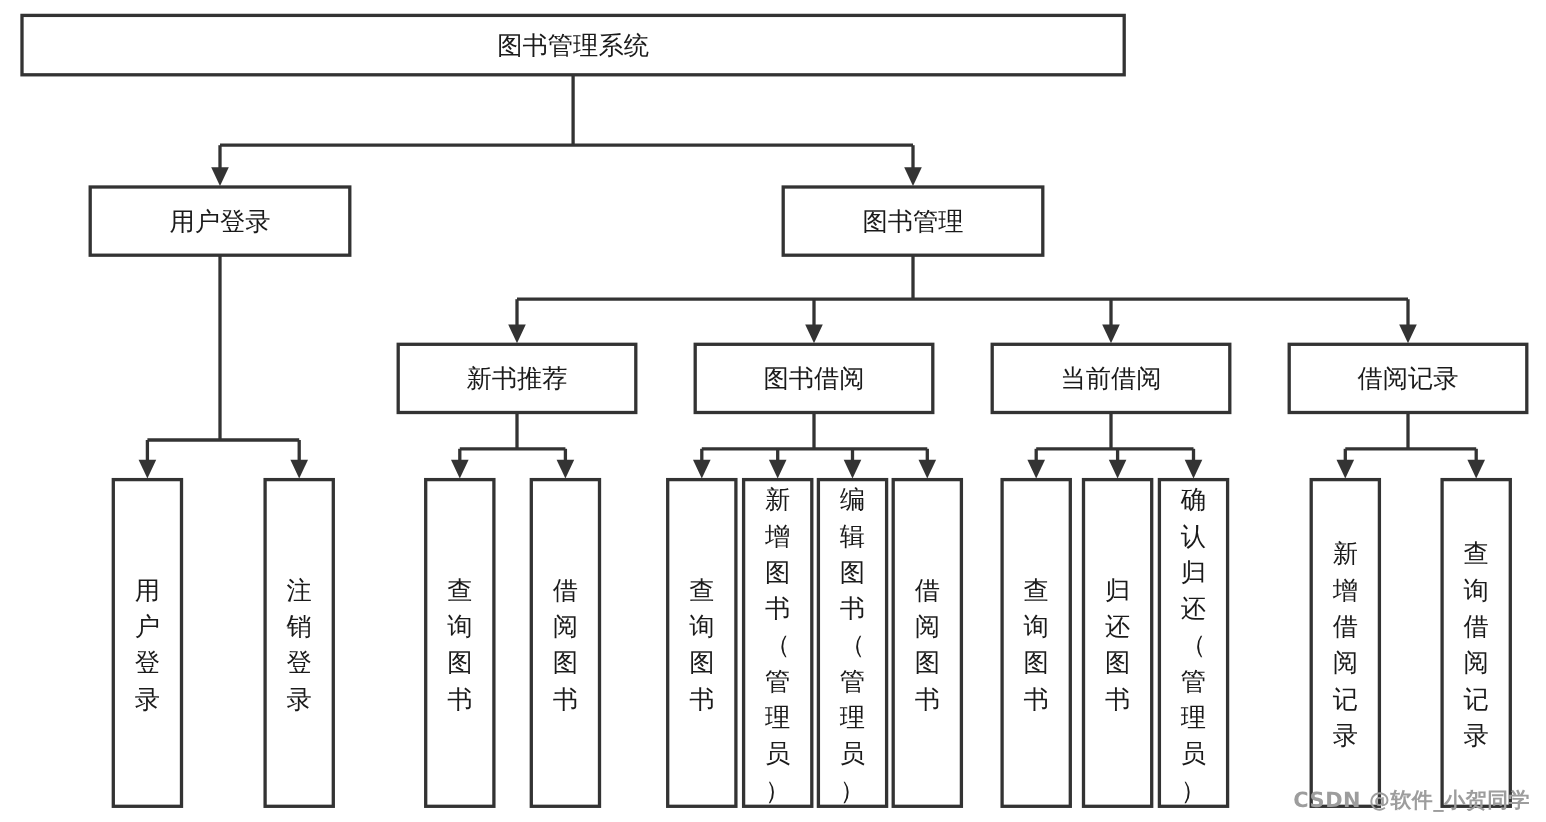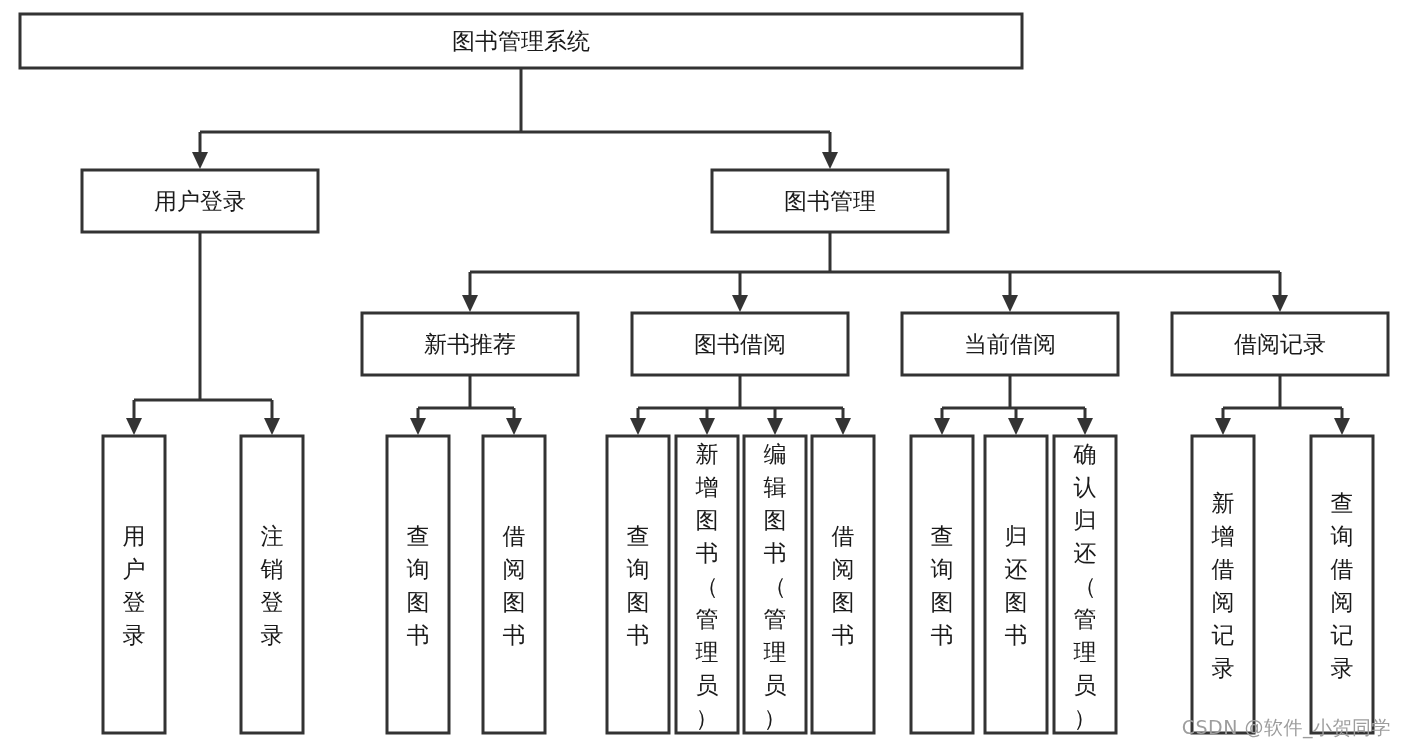--- a/index.html
+++ b/index.html
@@ -31,20 +31,21 @@
   .watermark-text {
     position: absolute;
     right: 14px;
     bottom: 6px;
     font-family: "DejaVu Sans", "Liberation Sans", sans-serif;
     font-size: 19px;
     color: #9d9d9d;
     white-space: nowrap;
     letter-spacing: 0.5px;
     pointer-events: none;
+    font-weight: bold;
   }
 </style>
 </head>
 <body>
 
 <div id="diagram-root">
   <svg class="diagram-canvas" id="diagram-svg" viewBox="0 0 1405 747" xmlns="http://www.w3.org/2000/svg">
       <g>
         <line x1="521" y1="68" x2="521" y2="132" stroke="#333333" stroke-width="3"></line>
         <line x1="200" y1="132" x2="830" y2="132" stroke="#333333" stroke-width="3"></line>

